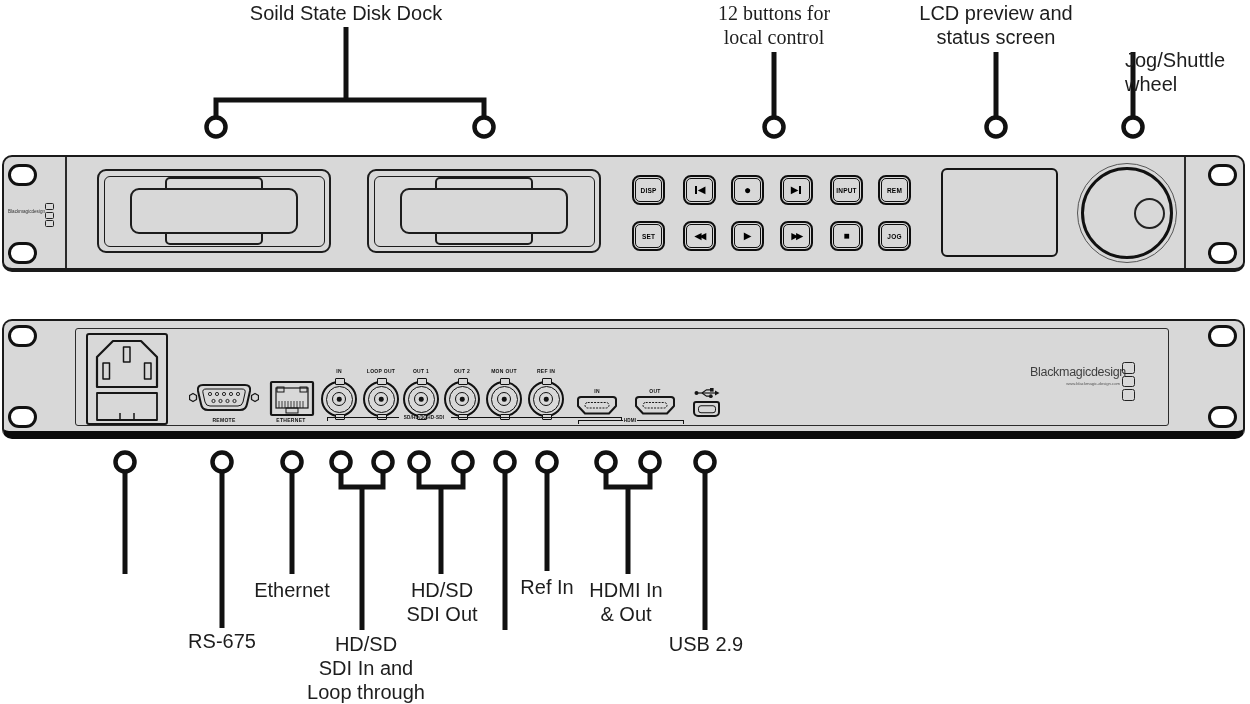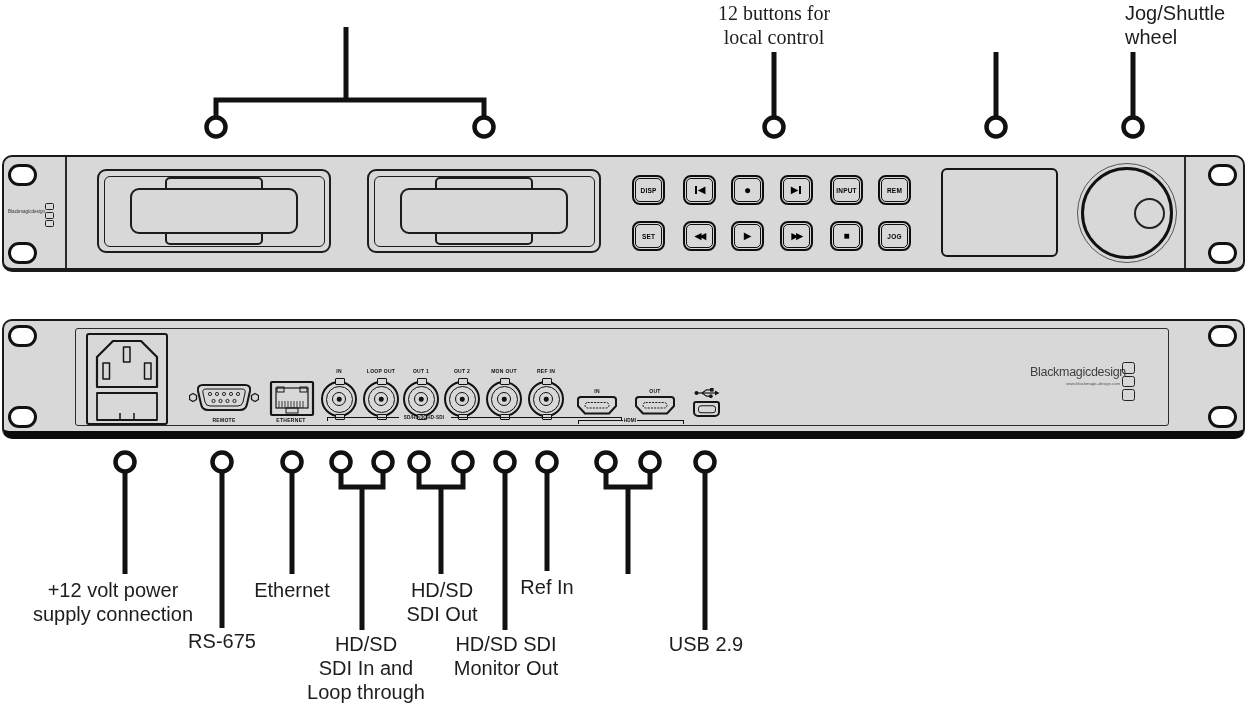--- a/index.html
+++ b/index.html
@@ -1,21 +1,21 @@
 <!DOCTYPE html>
 <html><head>
 <meta charset="utf-8">
 <style>
   html,body{margin:0;padding:0;background:#fff;}
   .canvas{position:relative;width:1250px;height:704px;background:#ffffff;overflow:hidden;
           font-family:"Liberation Sans","DejaVu Sans",sans-serif;color:#1d1d1d;}
   
   .callout{position:absolute;font-size:20px;line-height:24px;white-space:pre-line;
            text-align:center;transform:translateX(-50%);}
-  .callout.left-align{transform:none;text-align:left;}
+  .callout.left-align{transform:none;text-align:left;margin-top:47px;}
   .overlay{position:absolute;left:0;top:0;pointer-events:none;}
   
   .panel{position:absolute;left:2px;width:1243px;background:#d8d8d8;
          border:2.5px solid #1a1a1a;border-radius:10px;box-sizing:border-box;}
   .front{top:155px;height:117px;border-bottom-width:4px;}
   .rear{top:319px;height:120px;border-bottom:8px solid #0b0b0b;}
   .screw{position:absolute;width:29px;height:22px;background:#fff;border:3.5px solid #111;
          border-radius:11px;box-sizing:border-box;}
   .vdiv{position:absolute;top:0;bottom:0;width:2px;background:#2a2a2a;}
   
@@ -129,37 +129,38 @@
         <circle cx="419" cy="462" r="9.5"></circle>
       <circle cx="463" cy="462" r="9.5"></circle>
         <circle cx="505" cy="462" r="9.5"></circle>
       <circle cx="547" cy="462" r="9.5"></circle>
         <circle cx="606" cy="462" r="9.5"></circle>
       <circle cx="650" cy="462" r="9.5"></circle>
         <circle cx="705" cy="462" r="9.5"></circle>
     </g>
   </svg>
 
+  <div class="callout" style="left:346px;top:1px;">Soild State Disk Dock</div>
   <div class="callout" style="left:774px;top:1px;font-family:Liberation Serif, serif;">12 buttons for
 local control</div>
+  <div class="callout" style="left:996px;top:1px;">LCD preview and
+status screen</div>
   <div class="callout left-align" style="left:1125px;top:1px;">Jog/Shuttle
 wheel</div>
 
-  <div class="callout" style="left:113px;top:578px;">+12 volt power
-supply connection</div>
   <div class="callout" style="left:222px;top:629px;">RS-675</div>
   <div class="callout" style="left:292px;top:578px;">Ethernet</div>
   <div class="callout" style="left:366px;top:632px;">HD/SD
 SDI In and
 Loop through</div>
   <div class="callout" style="left:442px;top:578px;">HD/SD
 SDI Out</div>
-  <div class="callout" style="left:506px;top:632px;">HD/SD SDI
-Monitor Out</div>
   <div class="callout" style="left:547px;top:575px;">Ref In</div>
+  <div class="callout" style="left:626px;top:578px;">HDMI In
+&amp; Out</div>
   <div class="callout" style="left:706px;top:632px;">USB 2.9</div>
 
   <div class="panel front">
     <div class="vdiv" style="left:61px;"></div>
     <div class="vdiv" style="left:1180px;"></div>
     <div class="screw" style="left:4px;top:7px;"></div>
     <div class="screw" style="left:4px;top:85px;"></div>
     <div class="screw" style="left:1204px;top:7px;"></div>
     <div class="screw" style="left:1204px;top:85px;"></div>
     <div class="fbrand">Blackmagicdesign</div>

